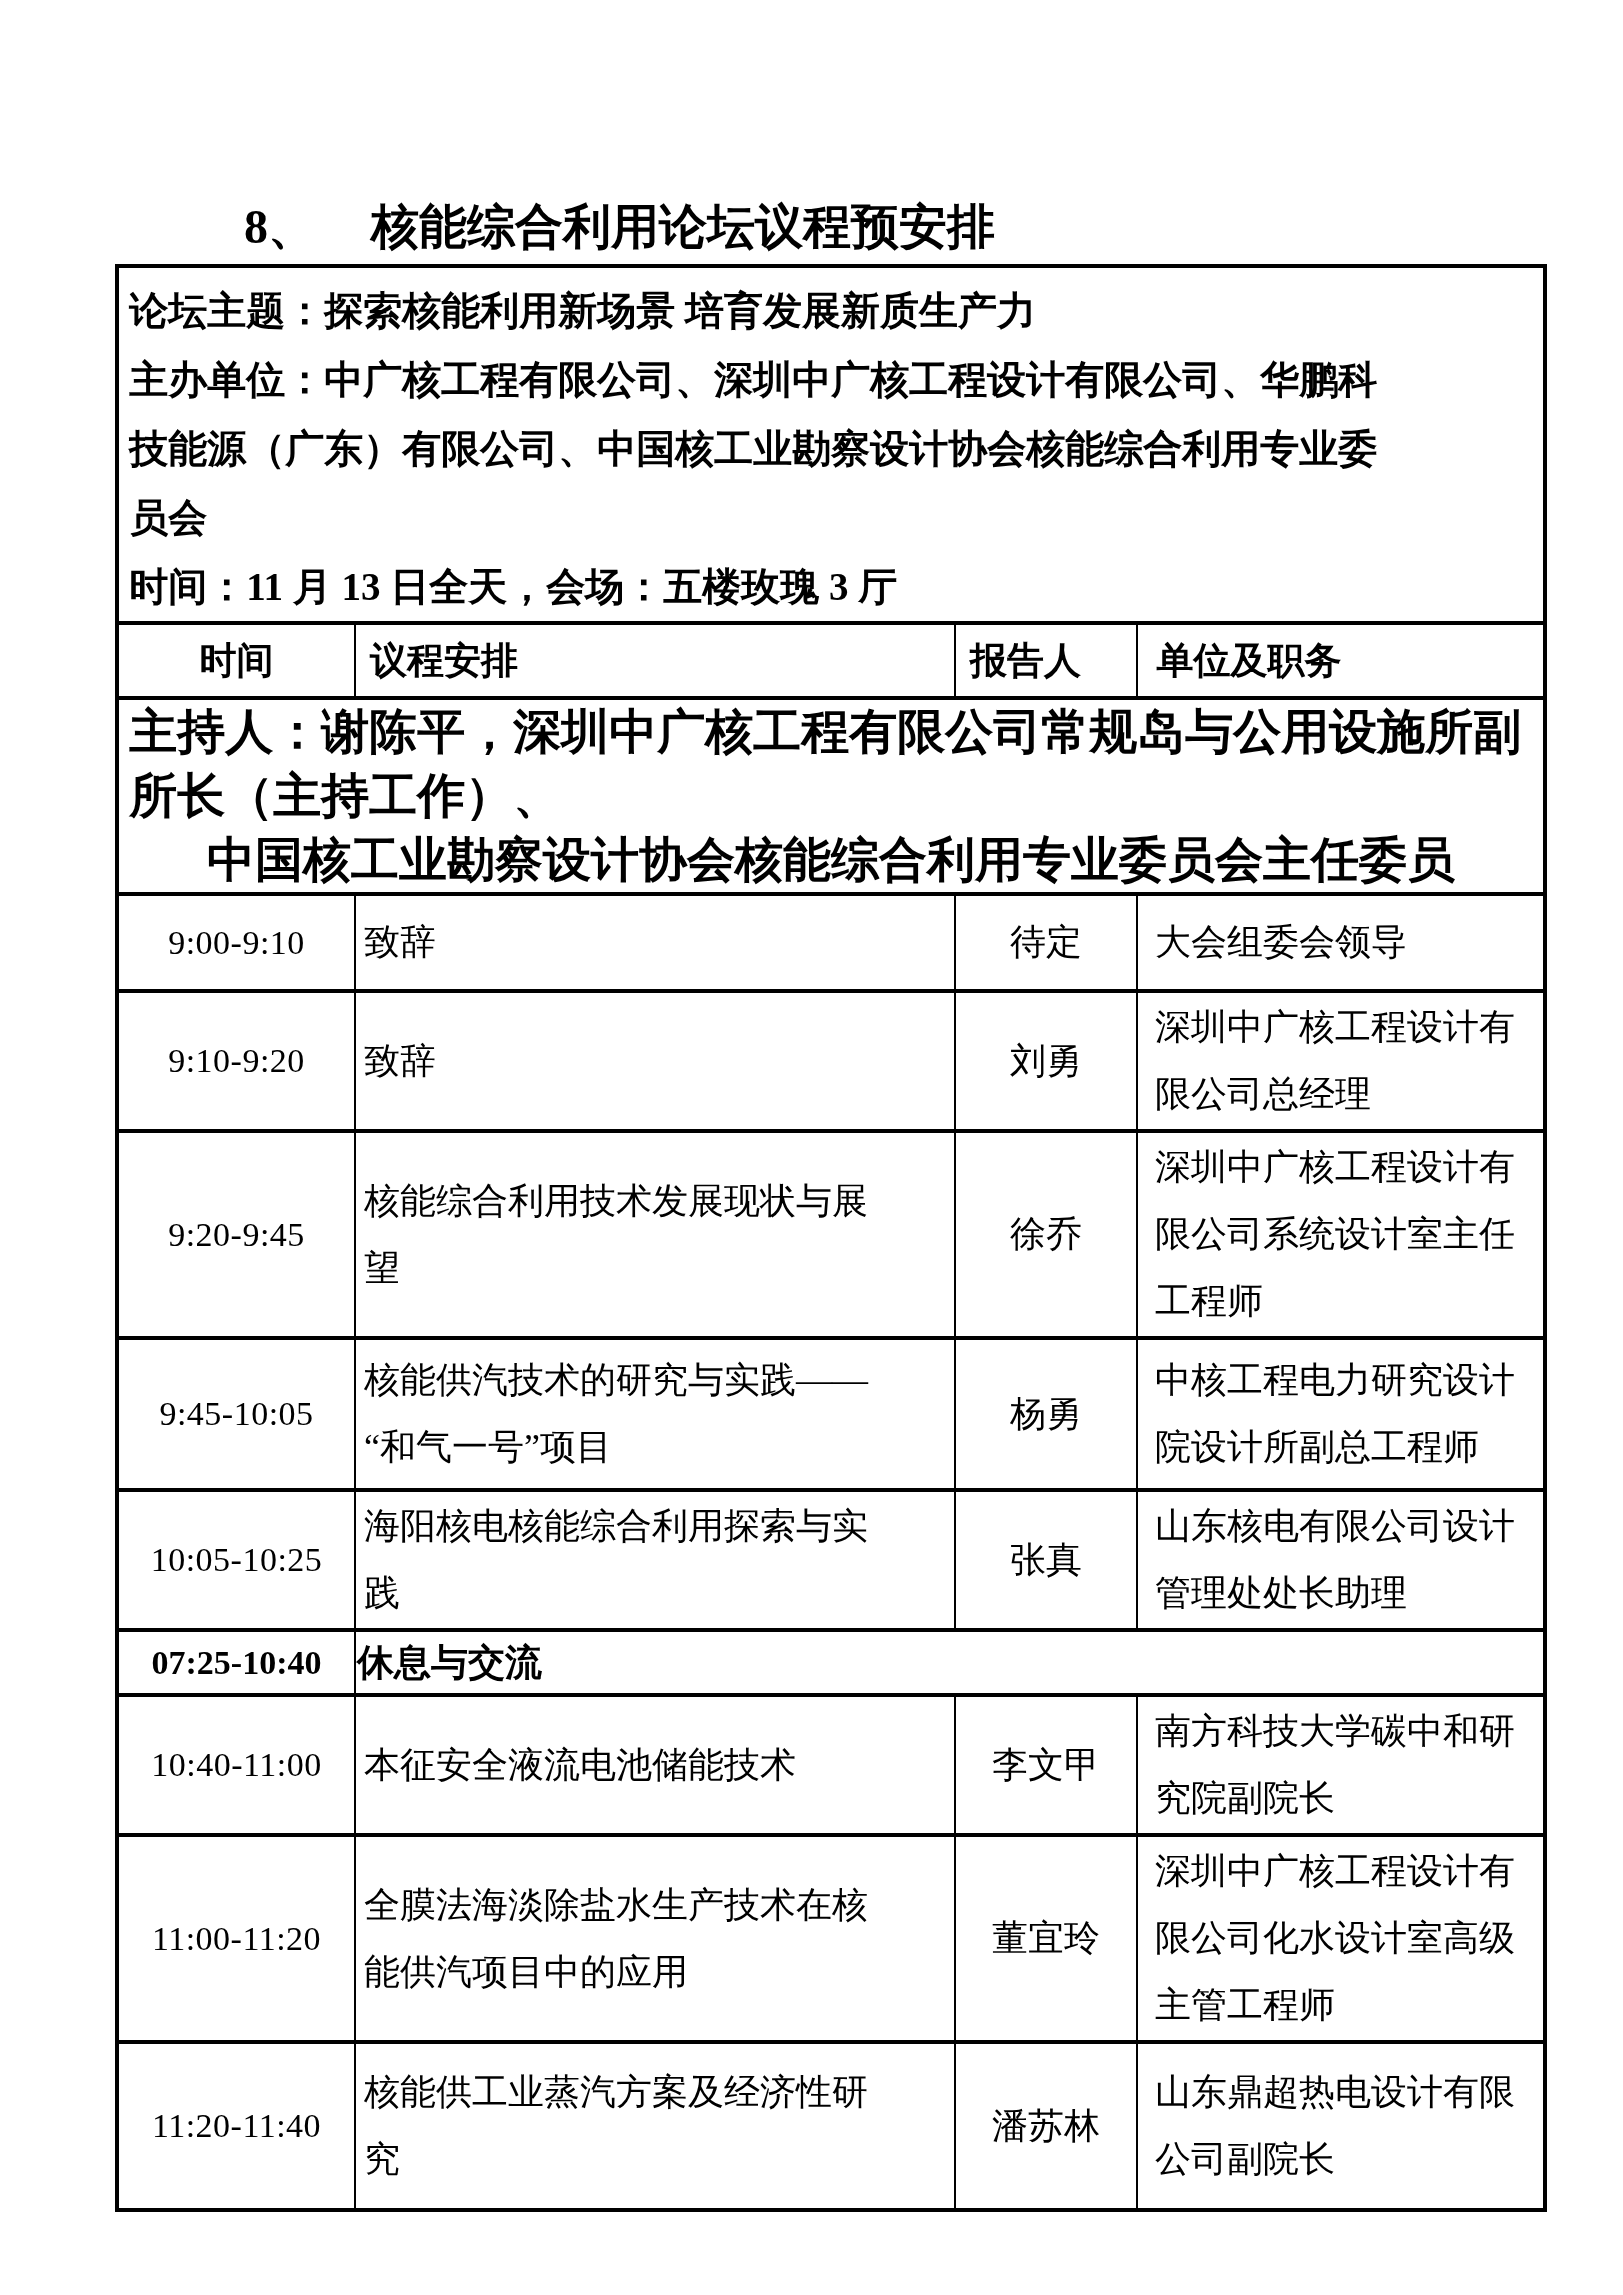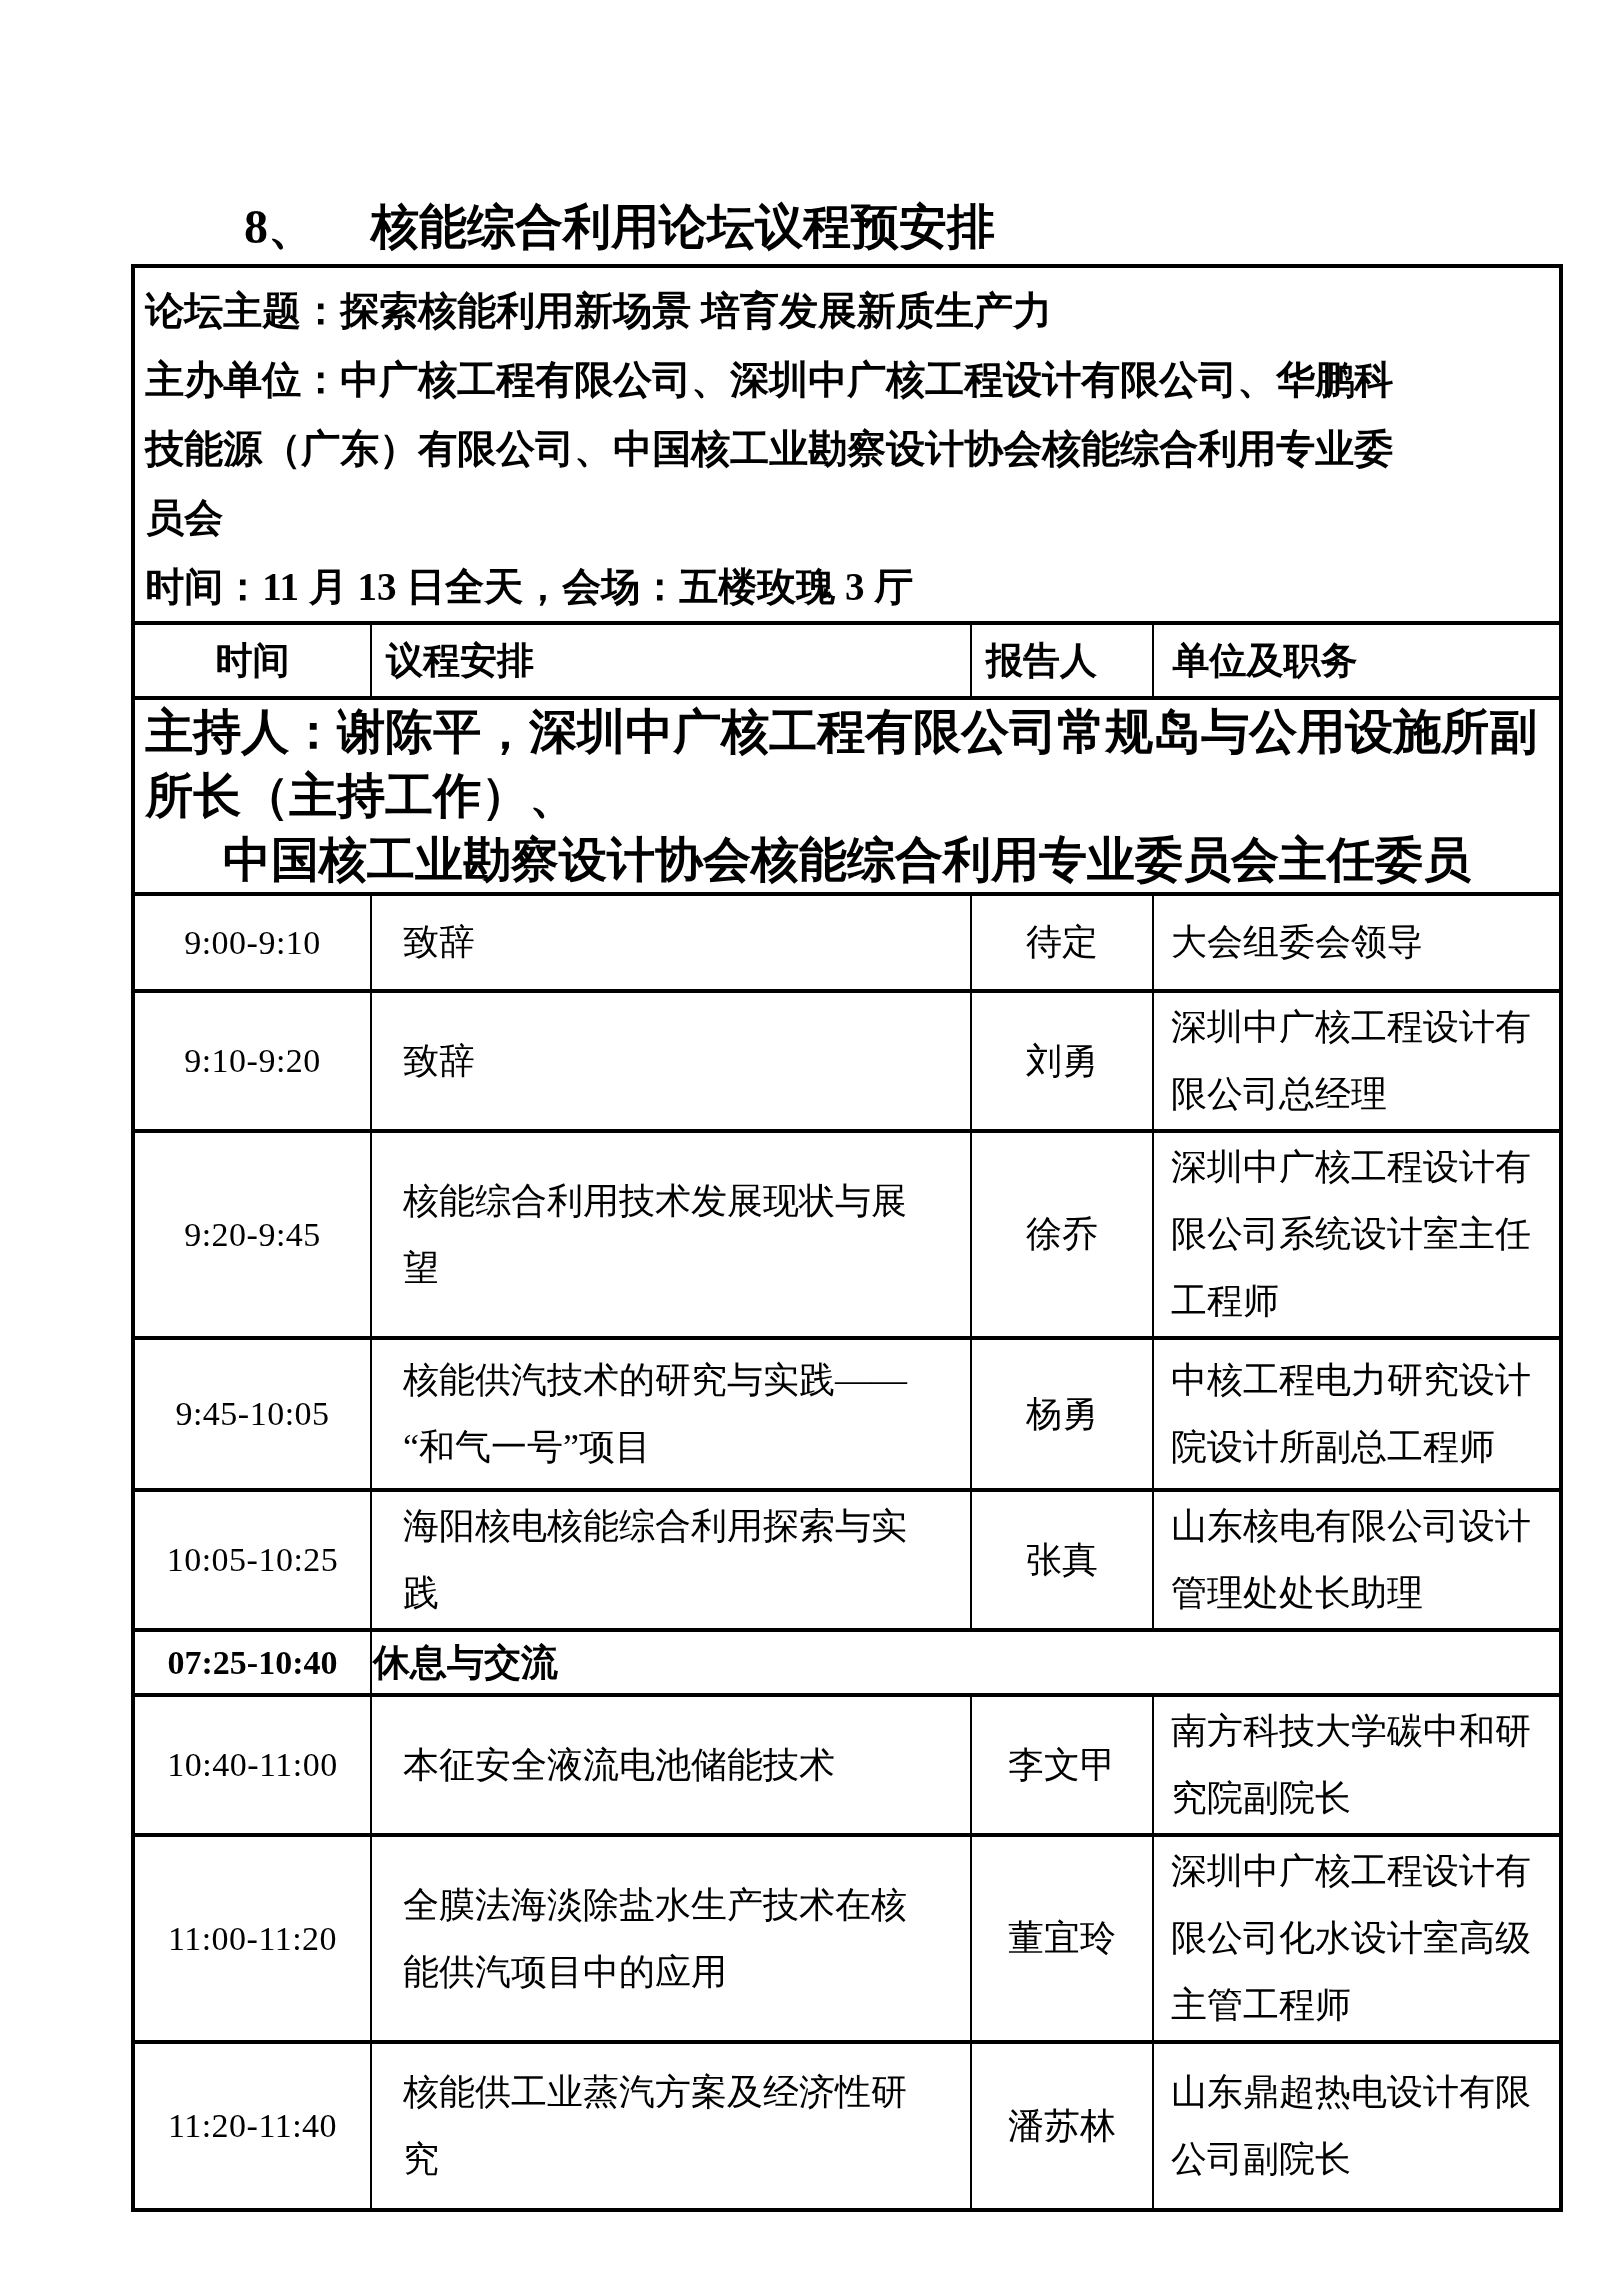--- a/index.html
+++ b/index.html
@@ -25,21 +25,21 @@
     font-size: 48px;
     font-weight: bold;
     white-space: nowrap;
     display: flex;
     align-items: baseline;
   }
   .doc-title .num { margin-right: 55px; }
 
   table.agenda {
     position: absolute;
-    left: 131px;
+    left: 115px;
     top: 264px;
     width: 1428px;
     border-collapse: collapse;
     table-layout: fixed;
   }
   table.agenda td {
     border-left: 2px solid #000;
     border-right: 2px solid #000;
     border-top: 4.1px solid #000;
     border-bottom: 4.1px solid #000;
@@ -91,21 +91,21 @@
   .host-line2 { text-align: center; }
 
   td.time-cell {
     text-align: center;
     font-size: 34px;
     letter-spacing: 0.5px;
   }
   td.agenda-cell {
     font-size: 36px;
     line-height: 67px;
-    padding-left: 31px;
+    padding-left: 8px;
     padding-right: 10.2px;
     white-space: pre-line;
   }
   td.speaker-cell {
     text-align: center;
     font-size: 36px;
   }
   td.org-cell {
     font-size: 36px;
     line-height: 67px;

